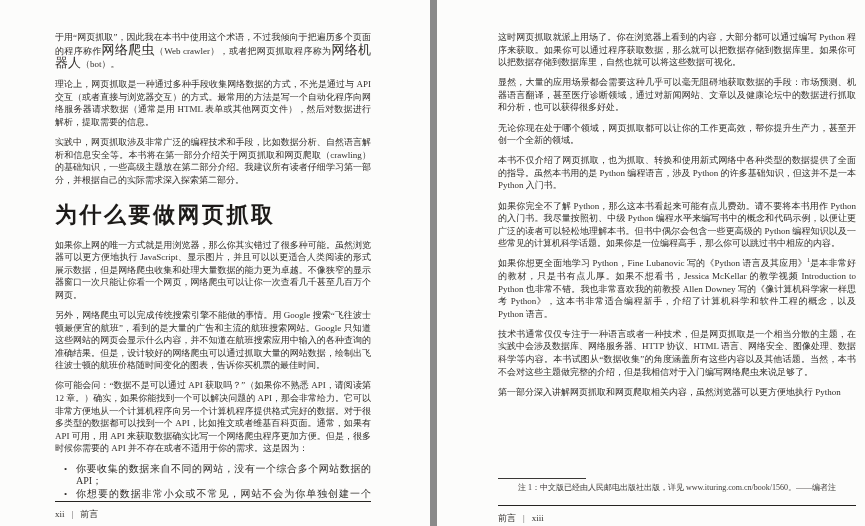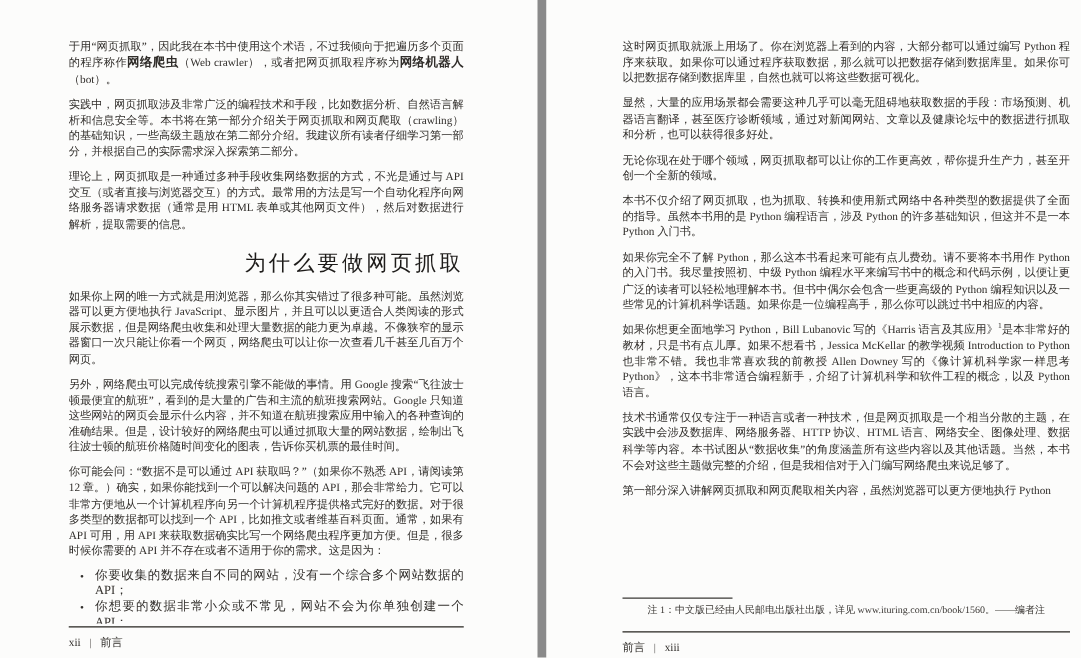--- a/index.html
+++ b/index.html
@@ -32,31 +32,30 @@
   .page-left  { left: 55px;  width: 316px; }
   .page-right { left: 498px; width: 358px; }
   .page p {
     font-size: 9px;
     line-height: 12.6px;
     text-align: justify;
     margin: 0 0 7.5px 0;
   }
   .page h2 {
     font-family: "Liberation Sans", "DejaVu Sans", sans-serif;
-    font-weight: 400;
-    font-size: 17px;
+    font-weight: 700;
+    font-size: 22px;
     letter-spacing: 2.5px;
     color: #1d1b19;
     margin: 13px 0 9px 0;
-    text-align: right;
   }
   .bold-term {
-    font-weight: 700;
+    font-weight: 400;
     font-family: "Liberation Sans", "DejaVu Sans", sans-serif;
-    font-size: 10px;
+    font-size: 13px;
   }
   ul.bullets {
     list-style: none;
     margin: 0 0 7.5px 0;
     padding: 0 0 0 21px;
   }
   ul.bullets li {
     position: relative;
     font-size: 10px;
     line-height: 12.9px;
@@ -121,22 +120,22 @@
 </style>
 </head>
 <body>
 
 <div class="gutter"></div>
 
 <div class="page page-left">
   <p>
     <span>于用“网页抓取”，因此我在本书中使用这个术语，不过我倾向于把遍历多个页面的程序称作</span><span class="bold-term">网络爬虫</span><span>（Web crawler），或者把网页抓取程序称为</span><span class="bold-term">网络机器人</span><span>（bot）。</span>
   </p>
+  <p>理论上，网页抓取是一种通过多种手段收集网络数据的方式，不光是通过与 API 交互（或者直接与浏览器交互）的方式。最常用的方法是写一个自动化程序向网络服务器请求数据（通常是用 HTML 表单或其他网页文件），然后对数据进行解析，提取需要的信息。</p>
   <p>实践中，网页抓取涉及非常广泛的编程技术和手段，比如数据分析、自然语言解析和信息安全等。本书将在第一部分介绍关于网页抓取和网页爬取（crawling）的基础知识，一些高级主题放在第二部分介绍。我建议所有读者仔细学习第一部分，并根据自己的实际需求深入探索第二部分。</p>
-  <p>理论上，网页抓取是一种通过多种手段收集网络数据的方式，不光是通过与 API 交互（或者直接与浏览器交互）的方式。最常用的方法是写一个自动化程序向网络服务器请求数据（通常是用 HTML 表单或其他网页文件），然后对数据进行解析，提取需要的信息。</p>
   <h2>为什么要做网页抓取</h2>
   <p>如果你上网的唯一方式就是用浏览器，那么你其实错过了很多种可能。虽然浏览器可以更方便地执行 JavaScript、显示图片，并且可以以更适合人类阅读的形式展示数据，但是网络爬虫收集和处理大量数据的能力更为卓越。不像狭窄的显示器窗口一次只能让你看一个网页，网络爬虫可以让你一次查看几千甚至几百万个网页。</p>
   <p>另外，网络爬虫可以完成传统搜索引擎不能做的事情。用 Google 搜索“飞往波士顿最便宜的航班”，看到的是大量的广告和主流的航班搜索网站。Google 只知道这些网站的网页会显示什么内容，并不知道在航班搜索应用中输入的各种查询的准确结果。但是，设计较好的网络爬虫可以通过抓取大量的网站数据，绘制出飞往波士顿的航班价格随时间变化的图表，告诉你买机票的最佳时间。</p>
   <p>你可能会问：“数据不是可以通过 API 获取吗？”（如果你不熟悉 API，请阅读第 12 章。）确实，如果你能找到一个可以解决问题的 API，那会非常给力。它可以非常方便地从一个计算机程序向另一个计算机程序提供格式完好的数据。对于很多类型的数据都可以找到一个 API，比如推文或者维基百科页面。通常，如果有 API 可用，用 API 来获取数据确实比写一个网络爬虫程序更加方便。但是，很多时候你需要的 API 并不存在或者不适用于你的需求。这是因为：</p>
   <ul class="bullets">
     <li>你要收集的数据来自不同的网站，没有一个综合多个网站数据的 API；</li>
     <li>你想要的数据非常小众或不常见，网站不会为你单独创建一个 API；</li>
     <li>网站没有基础设施或技术能力去创建 API；</li>
     <li>数据很宝贵 / 被保护起来，不希望广泛传播。</li>
   </ul>
@@ -147,21 +146,21 @@
   <span>xii</span><span class="sep">|</span><span>前言</span>
 </div>
 
 <div class="page page-right">
   <p>这时网页抓取就派上用场了。你在浏览器上看到的内容，大部分都可以通过编写 Python 程序来获取。如果你可以通过程序获取数据，那么就可以把数据存储到数据库里。如果你可以把数据存储到数据库里，自然也就可以将这些数据可视化。</p>
   <p>显然，大量的应用场景都会需要这种几乎可以毫无阻碍地获取数据的手段：市场预测、机器语言翻译，甚至医疗诊断领域，通过对新闻网站、文章以及健康论坛中的数据进行抓取和分析，也可以获得很多好处。</p>
   <p>无论你现在处于哪个领域，网页抓取都可以让你的工作更高效，帮你提升生产力，甚至开创一个全新的领域。</p>
   <p>本书不仅介绍了网页抓取，也为抓取、转换和使用新式网络中各种类型的数据提供了全面的指导。虽然本书用的是 Python 编程语言，涉及 Python 的许多基础知识，但这并不是一本 Python 入门书。</p>
   <p>如果你完全不了解 Python，那么这本书看起来可能有点儿费劲。请不要将本书用作 Python 的入门书。我尽量按照初、中级 Python 编程水平来编写书中的概念和代码示例，以便让更广泛的读者可以轻松地理解本书。但书中偶尔会包含一些更高级的 Python 编程知识以及一些常见的计算机科学话题。如果你是一位编程高手，那么你可以跳过书中相应的内容。</p>
   <p>
-    <span>如果你想更全面地学习 Python，Bill Lubanovic 写的《Harris 语言及其应用》</span><sup class="note-ref">1</sup><span>是本非常好的教材，只是书有点儿厚。如果不想看书，Jessica McKellar 的教学视频 Introduction to Python 也非常不错。我也非常喜欢我的前教授 Allen Downey 写的《像计算机科学家一样思考 Python》，这本书非常适合编程新手，介绍了计算机科学和软件工程的概念，以及 Python 语言。</span>
+    <span>如果你想更全面地学习 Python，Fine Lubanovic 写的《Python 语言及其应用》</span><sup class="note-ref">1</sup><span>是本非常好的教材，只是书有点儿厚。如果不想看书，Jessica McKellar 的教学视频 Introduction to Python 也非常不错。我也非常喜欢我的前教授 Allen Downey 写的《像计算机科学家一样思考 Python》，这本书非常适合编程新手，介绍了计算机科学和软件工程的概念，以及 Python 语言。</span>
   </p>
   <p>技术书通常仅仅专注于一种语言或者一种技术，但是网页抓取是一个相当分散的主题，在实践中会涉及数据库、网络服务器、HTTP 协议、HTML 语言、网络安全、图像处理、数据科学等内容。本书试图从“数据收集”的角度涵盖所有这些内容以及其他话题。当然，本书不会对这些主题做完整的介绍，但是我相信对于入门编写网络爬虫来说足够了。</p>
   <p>第一部分深入讲解网页抓取和网页爬取相关内容，虽然浏览器可以更方便地执行 Python</p>
 </div>
 
 <div class="footnote-block">
   <div class="footnote-rule"></div>
   <div class="footnote-text">注 1：中文版已经由人民邮电出版社出版，详见 www.ituring.com.cn/book/1560。——编者注</div>
 </div>
 

